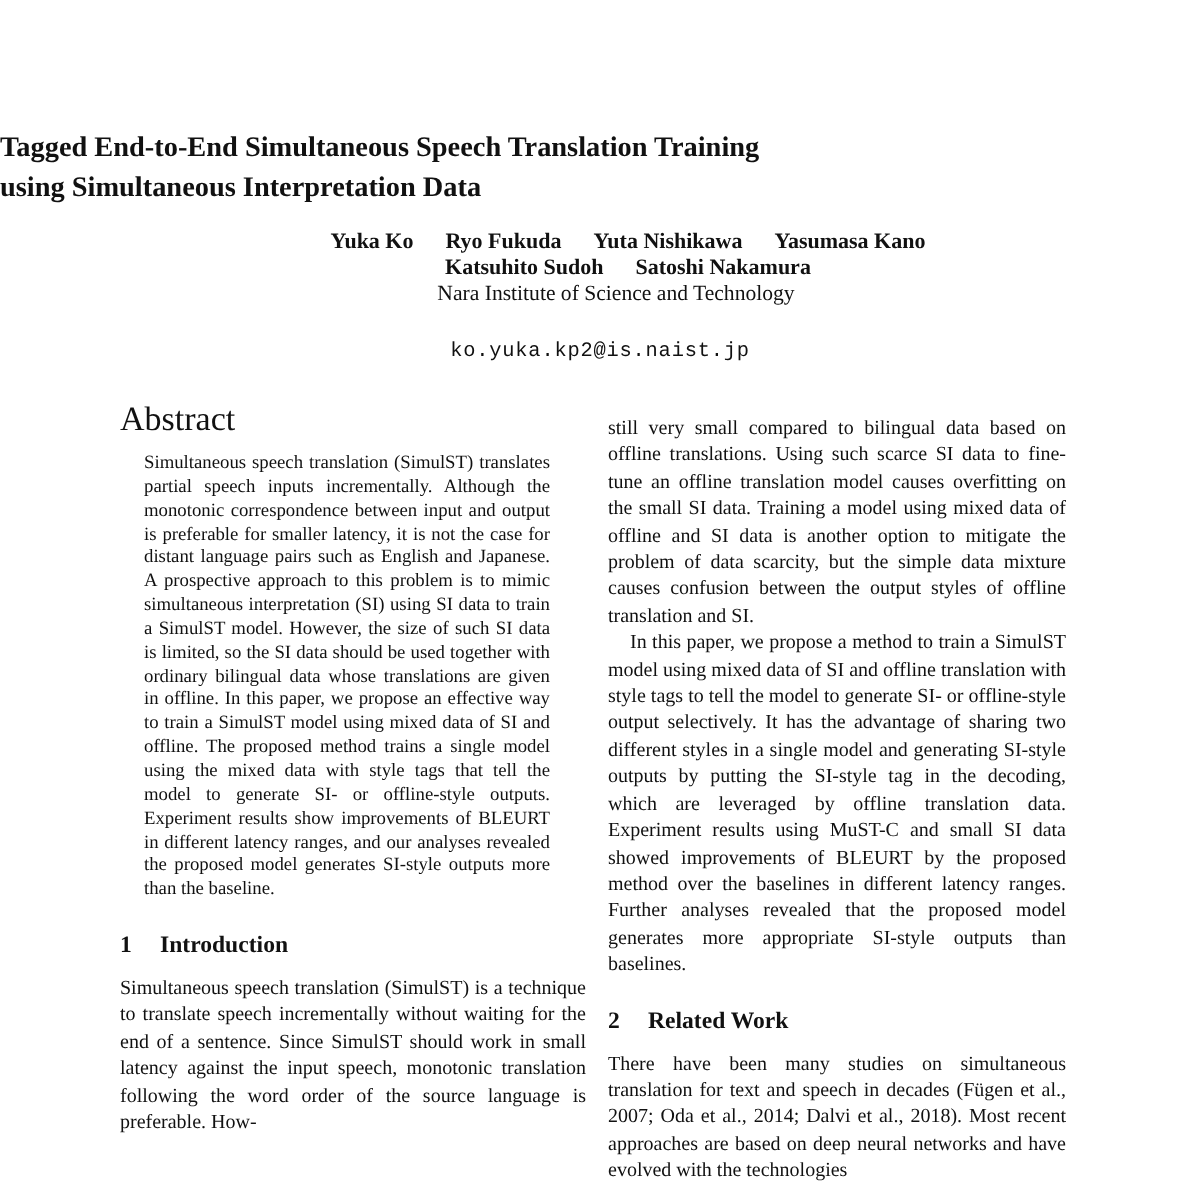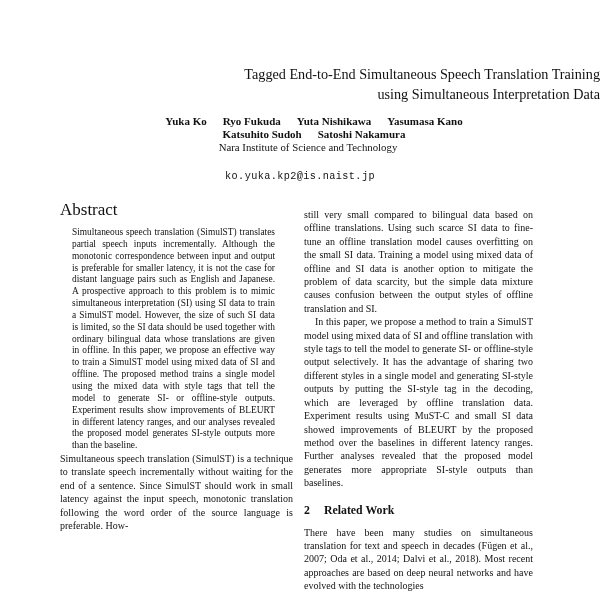--- a/index.html
+++ b/index.html
@@ -6,22 +6,22 @@
   .page {
     position:relative;
     width:600px; height:600px;
     background:#ffffff;
     overflow:hidden;
     font-family:"Liberation Serif", serif;
     color:#111111;
   }
   .title-block {
     position:absolute; top:64px; left:0; right:0;
-    text-align:right;
-    font-weight:normal;
+    text-align:left;
+    font-weight:bold;
     font-size:14.2px;
     line-height:20px;
   }
   .author-block {
     position:absolute; top:115px; left:0; right:0;
     text-align:center;
   }
   .author-row {
     font-weight:bold;
     font-size:11px;
@@ -90,20 +90,23 @@
       <span>Katsuhito Sudoh</span><span>Satoshi Nakamura</span>
     </div>
     <div class="affiliation">Nara Institute of Science and Technology</div>
     <div class="email">ko.yuka.kp2@is.naist.jp</div>
   </div>
 
   <div class="col col-left">
     <div class="abstract-heading">Abstract</div>
     <p class="abstract-text">Simultaneous speech translation (SimulST) translates partial speech inputs incrementally. Although the monotonic correspondence between input and output is preferable for smaller latency, it is not the case for distant language pairs such as English and Japanese. A prospective approach to this problem is to mimic simultaneous interpretation (SI) using SI data to train a SimulST model. However, the size of such SI data is limited, so the SI data should be used together with ordinary bilingual data whose translations are given in offline. In this paper, we propose an effective way to train a SimulST model using mixed data of SI and offline. The proposed method trains a single model using the mixed data with style tags that tell the model to generate SI- or offline-style outputs. Experiment results show improvements of BLEURT in different latency ranges, and our analyses revealed the proposed model generates SI-style outputs more than the baseline.</p>
 
+    <div class="section-heading">
+      <span class="sec-num">1</span><span>Introduction</span>
+    </div>
     <p class="body-par">Simultaneous speech translation (SimulST) is a technique to translate speech incrementally without waiting for the end of a sentence. Since SimulST should work in small latency against the input speech, monotonic translation following the word order of the source language is preferable. How-</p>
   </div>
 
   <div class="col col-right">
     <p class="body-par">still very small compared to bilingual data based on offline translations. Using such scarce SI data to fine-tune an offline translation model causes overfitting on the small SI data. Training a model using mixed data of offline and SI data is another option to mitigate the problem of data scarcity, but the simple data mixture causes confusion between the output styles of offline translation and SI.</p>
     <p class="body-par indented">In this paper, we propose a method to train a SimulST model using mixed data of SI and offline translation with style tags to tell the model to generate SI- or offline-style output selectively. It has the advantage of sharing two different styles in a single model and generating SI-style outputs by putting the SI-style tag in the decoding, which are leveraged by offline translation data. Experiment results using MuST-C and small SI data showed improvements of BLEURT by the proposed method over the baselines in different latency ranges. Further analyses revealed that the proposed model generates more appropriate SI-style outputs than baselines.</p>
 
     <div class="section-heading">
       <span class="sec-num">2</span><span>Related Work</span>
     </div>

